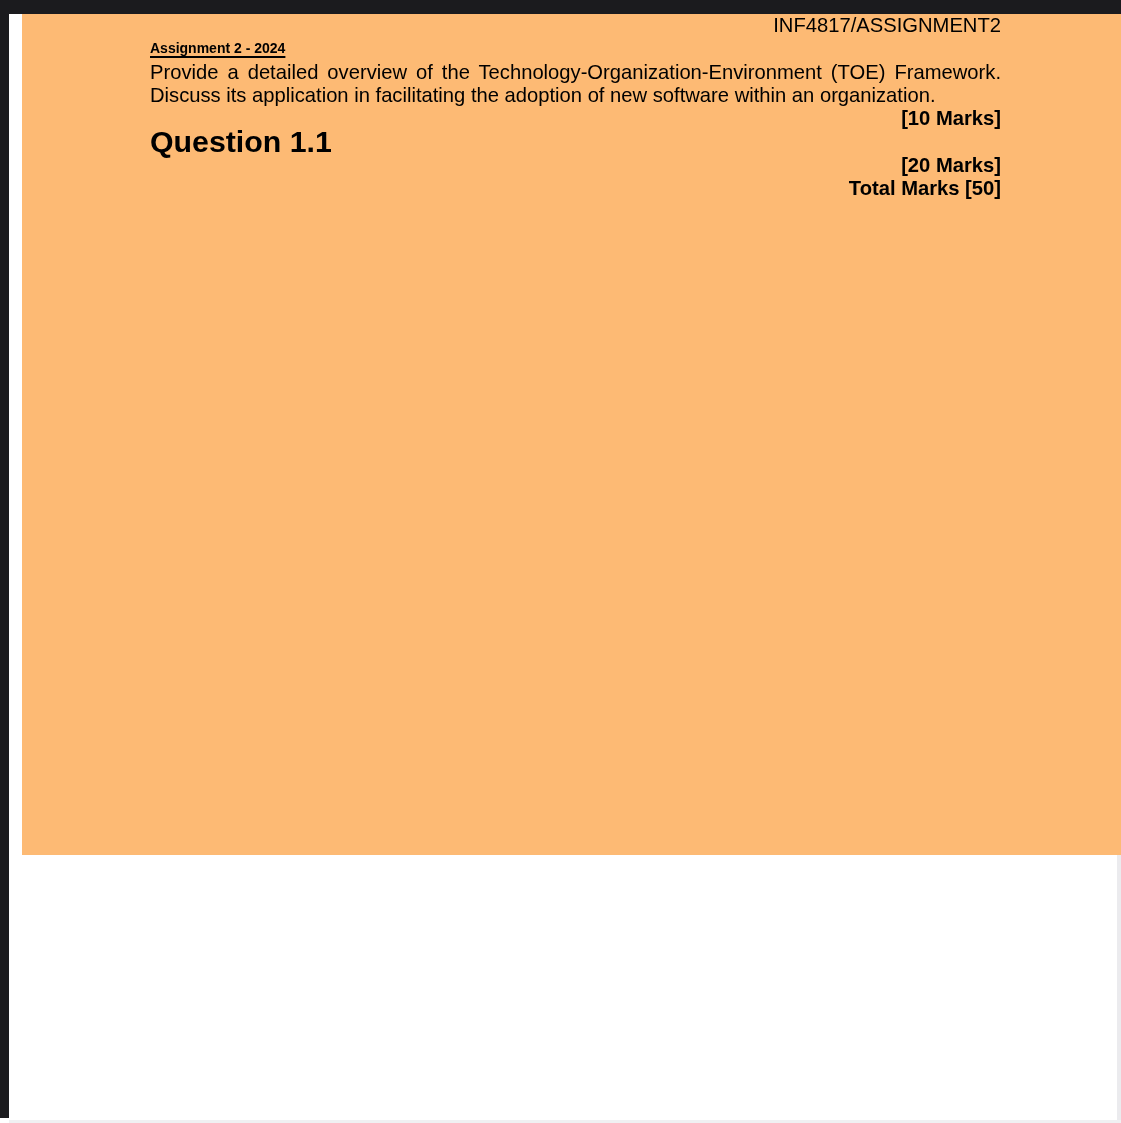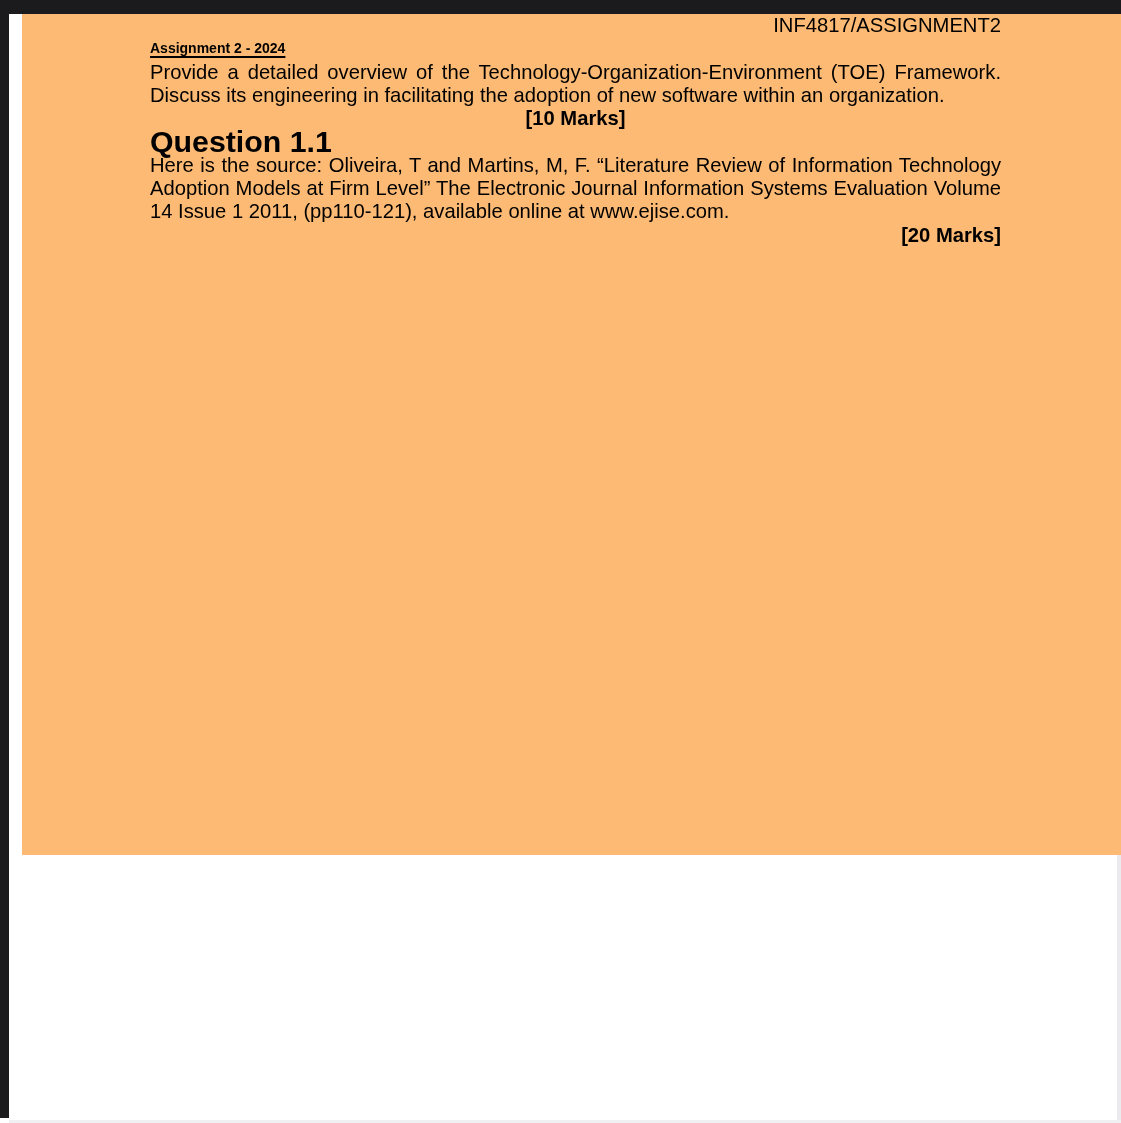--- a/index.html
+++ b/index.html
@@ -67,21 +67,21 @@
   .p-q1   { margin-top: 22px; }
   .h-q11  { margin-top: 44px; }
   .h-q12  { margin-top: 24px; }
   .p-src  { margin-top: 20px; }
   .justified { text-align: justify; }
   .marks {
     font-weight: bold;
     text-align: right;
     padding-right: 90px;           
   }
-  .m-10   { margin-top: 23px; text-align: center; }
+  .m-10   { margin-top: 23px; }
   .m-40   { margin-top: 23px; }
   .total-marks {
     margin-top: 43px;
     font-weight: bold;
     text-align: right;
     padding-right: 90px;
   }
 </style>
 </head>
 <body>
@@ -92,22 +92,22 @@
 <div class="frame-bottom"></div>
 
 <div class="page">
   <div class="content">
 
     <div class="running-header">INF4817/ASSIGNMENT2</div>
 
     <h1 class="doc-title">Assignment 2 - 2024</h1>
 
 
-    <p class="justified">Provide a detailed overview of the Technology-Organization-Environment (TOE) Framework. Discuss its engineering in facilitating the adoption of new software within an organization.</p>
+    <p class="justified">Provide a detailed overview of the Technology-Organization-Environment (TOE) Framework. Discuss its application in facilitating the adoption of new software within an organization.</p>
     <div class="marks m-10">[10 Marks]</div>
 
     <h2 class="q-heading h-q12">Question 1.1</h2>
-    <p class="justified p-src">Here is the source: Oliveira, T and Martins, M, F. “Literature Review of Information Technology Adoption Models at Firm Level” The Electronic Journal Information Systems Evaluation Volume 14 Issue 1 2011, (pp110-121), available online at www.ejise.com.</p>
     <div class="marks m-40">[20 Marks]</div>
 
+    <div class="total-marks">Total Marks [50]</div>
 
   </div>
 </div>
 
 </body></html>

